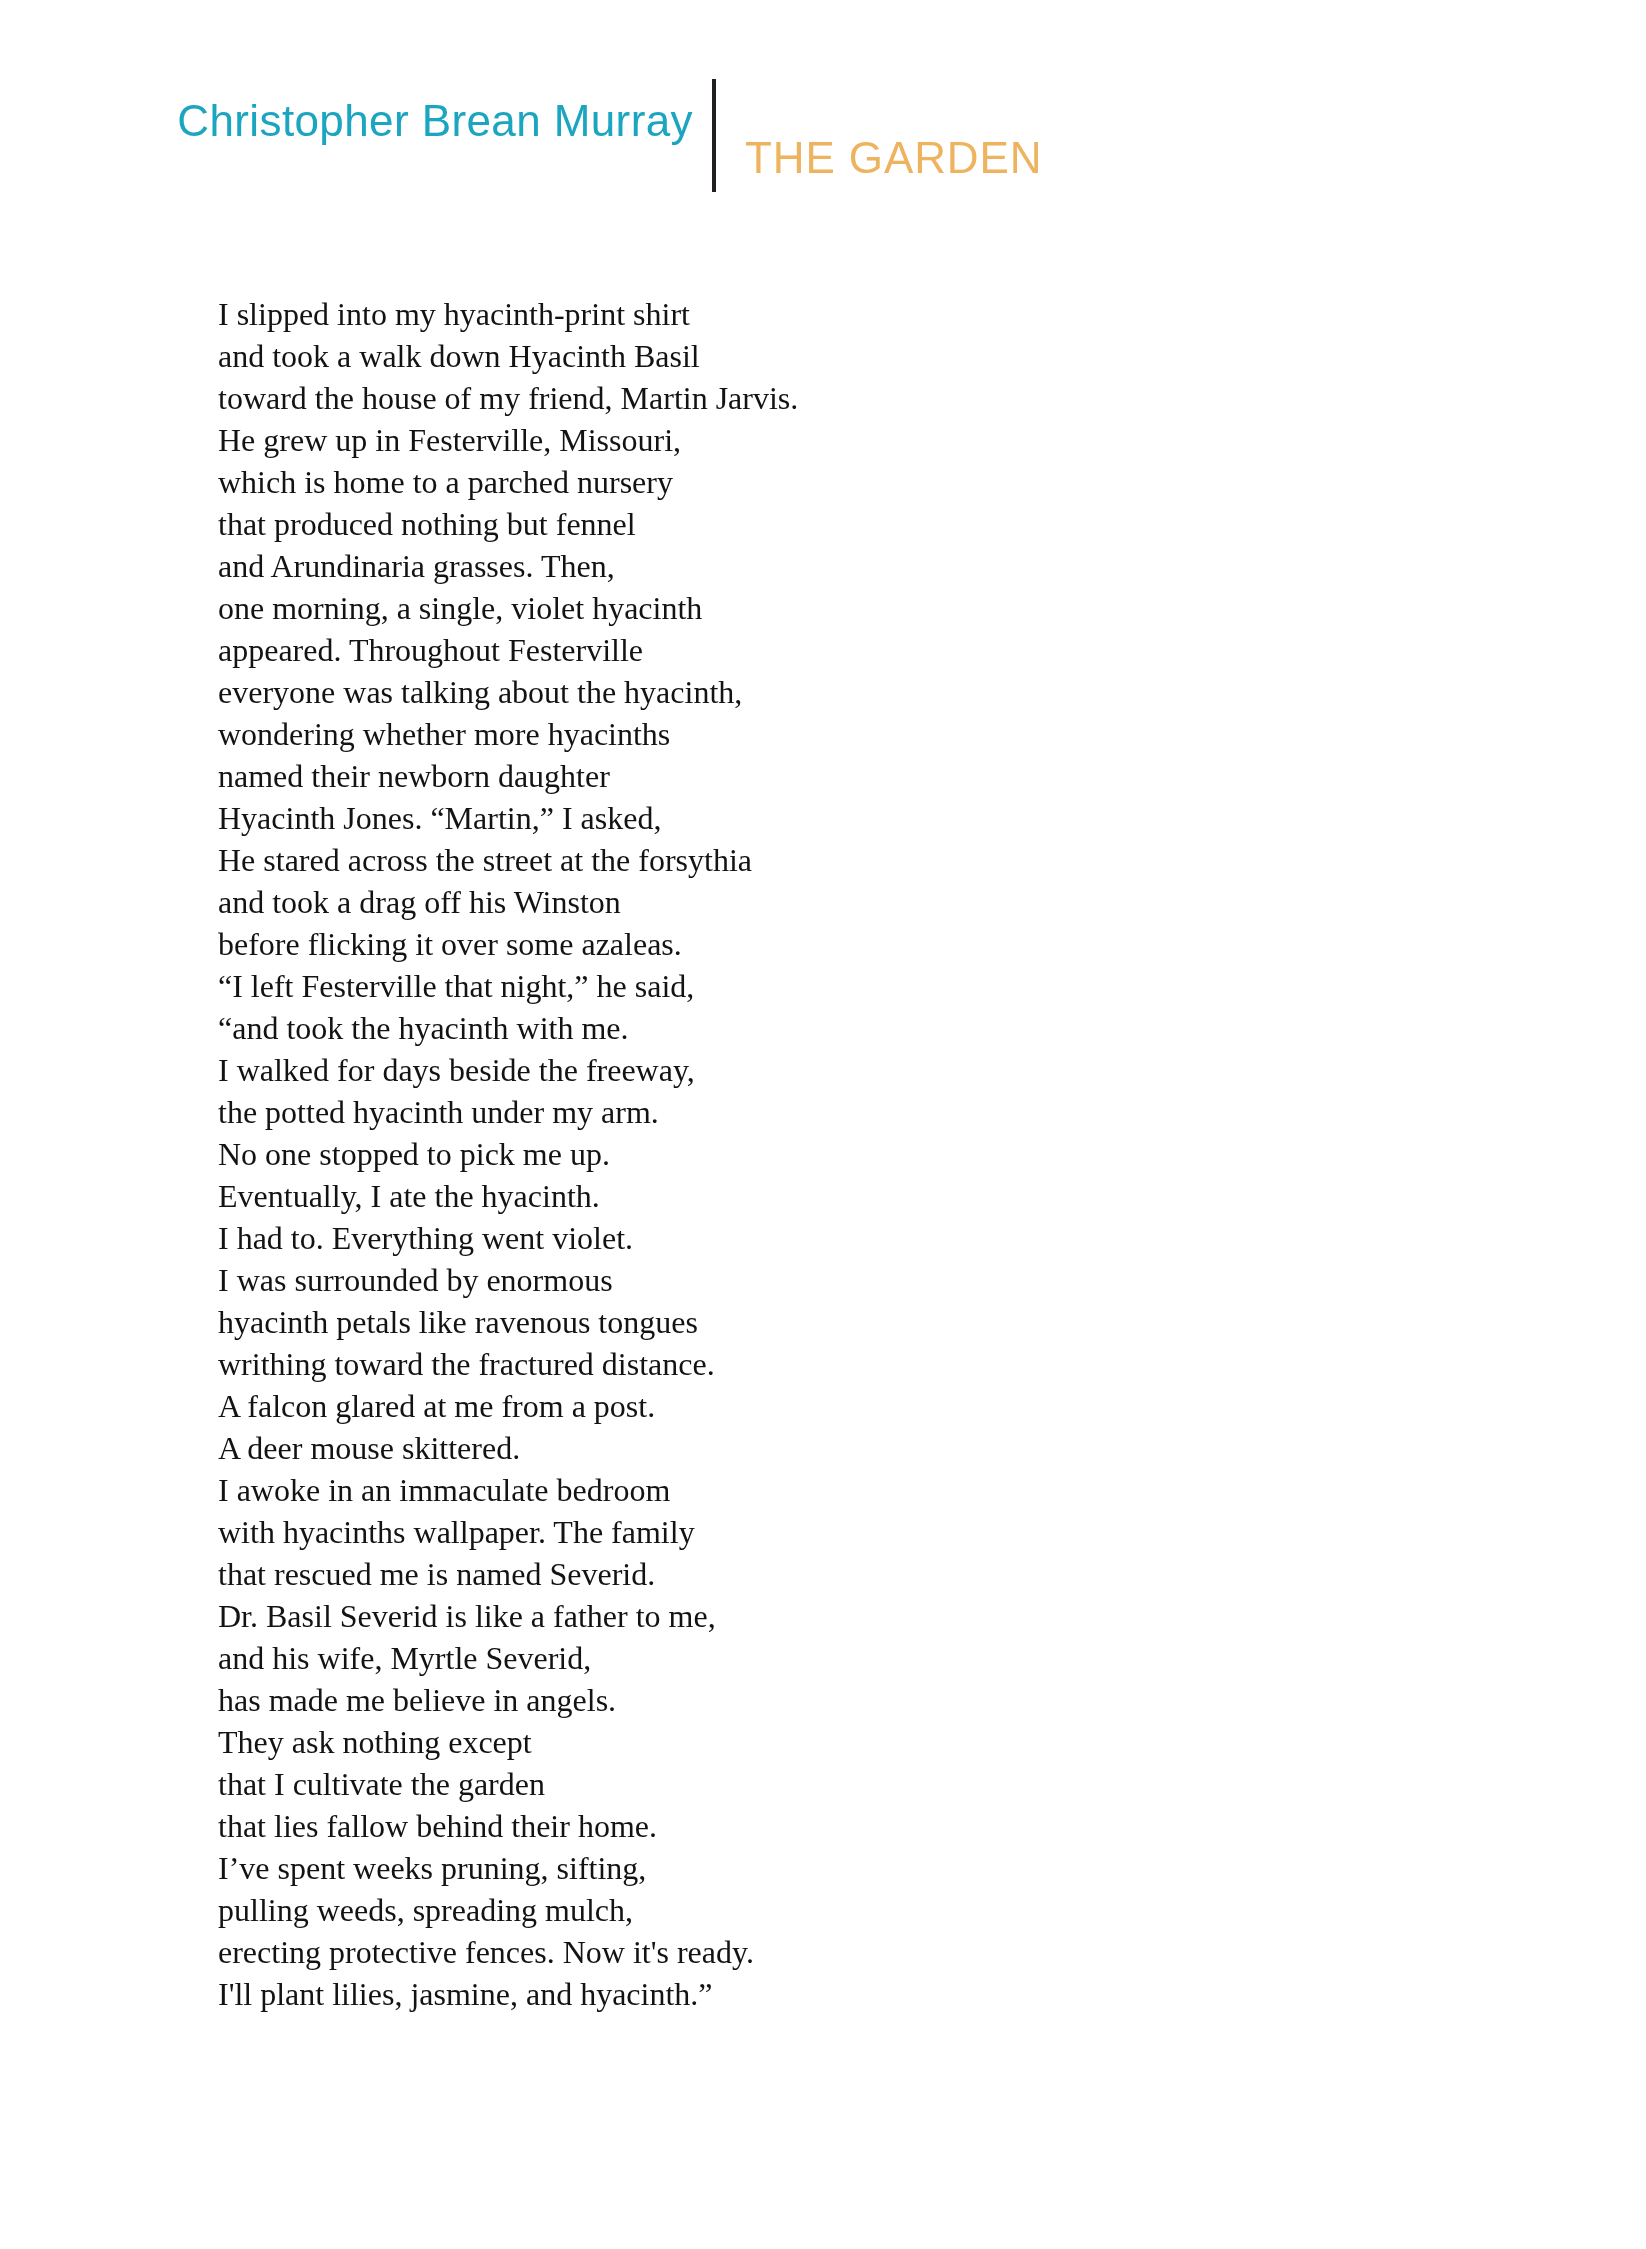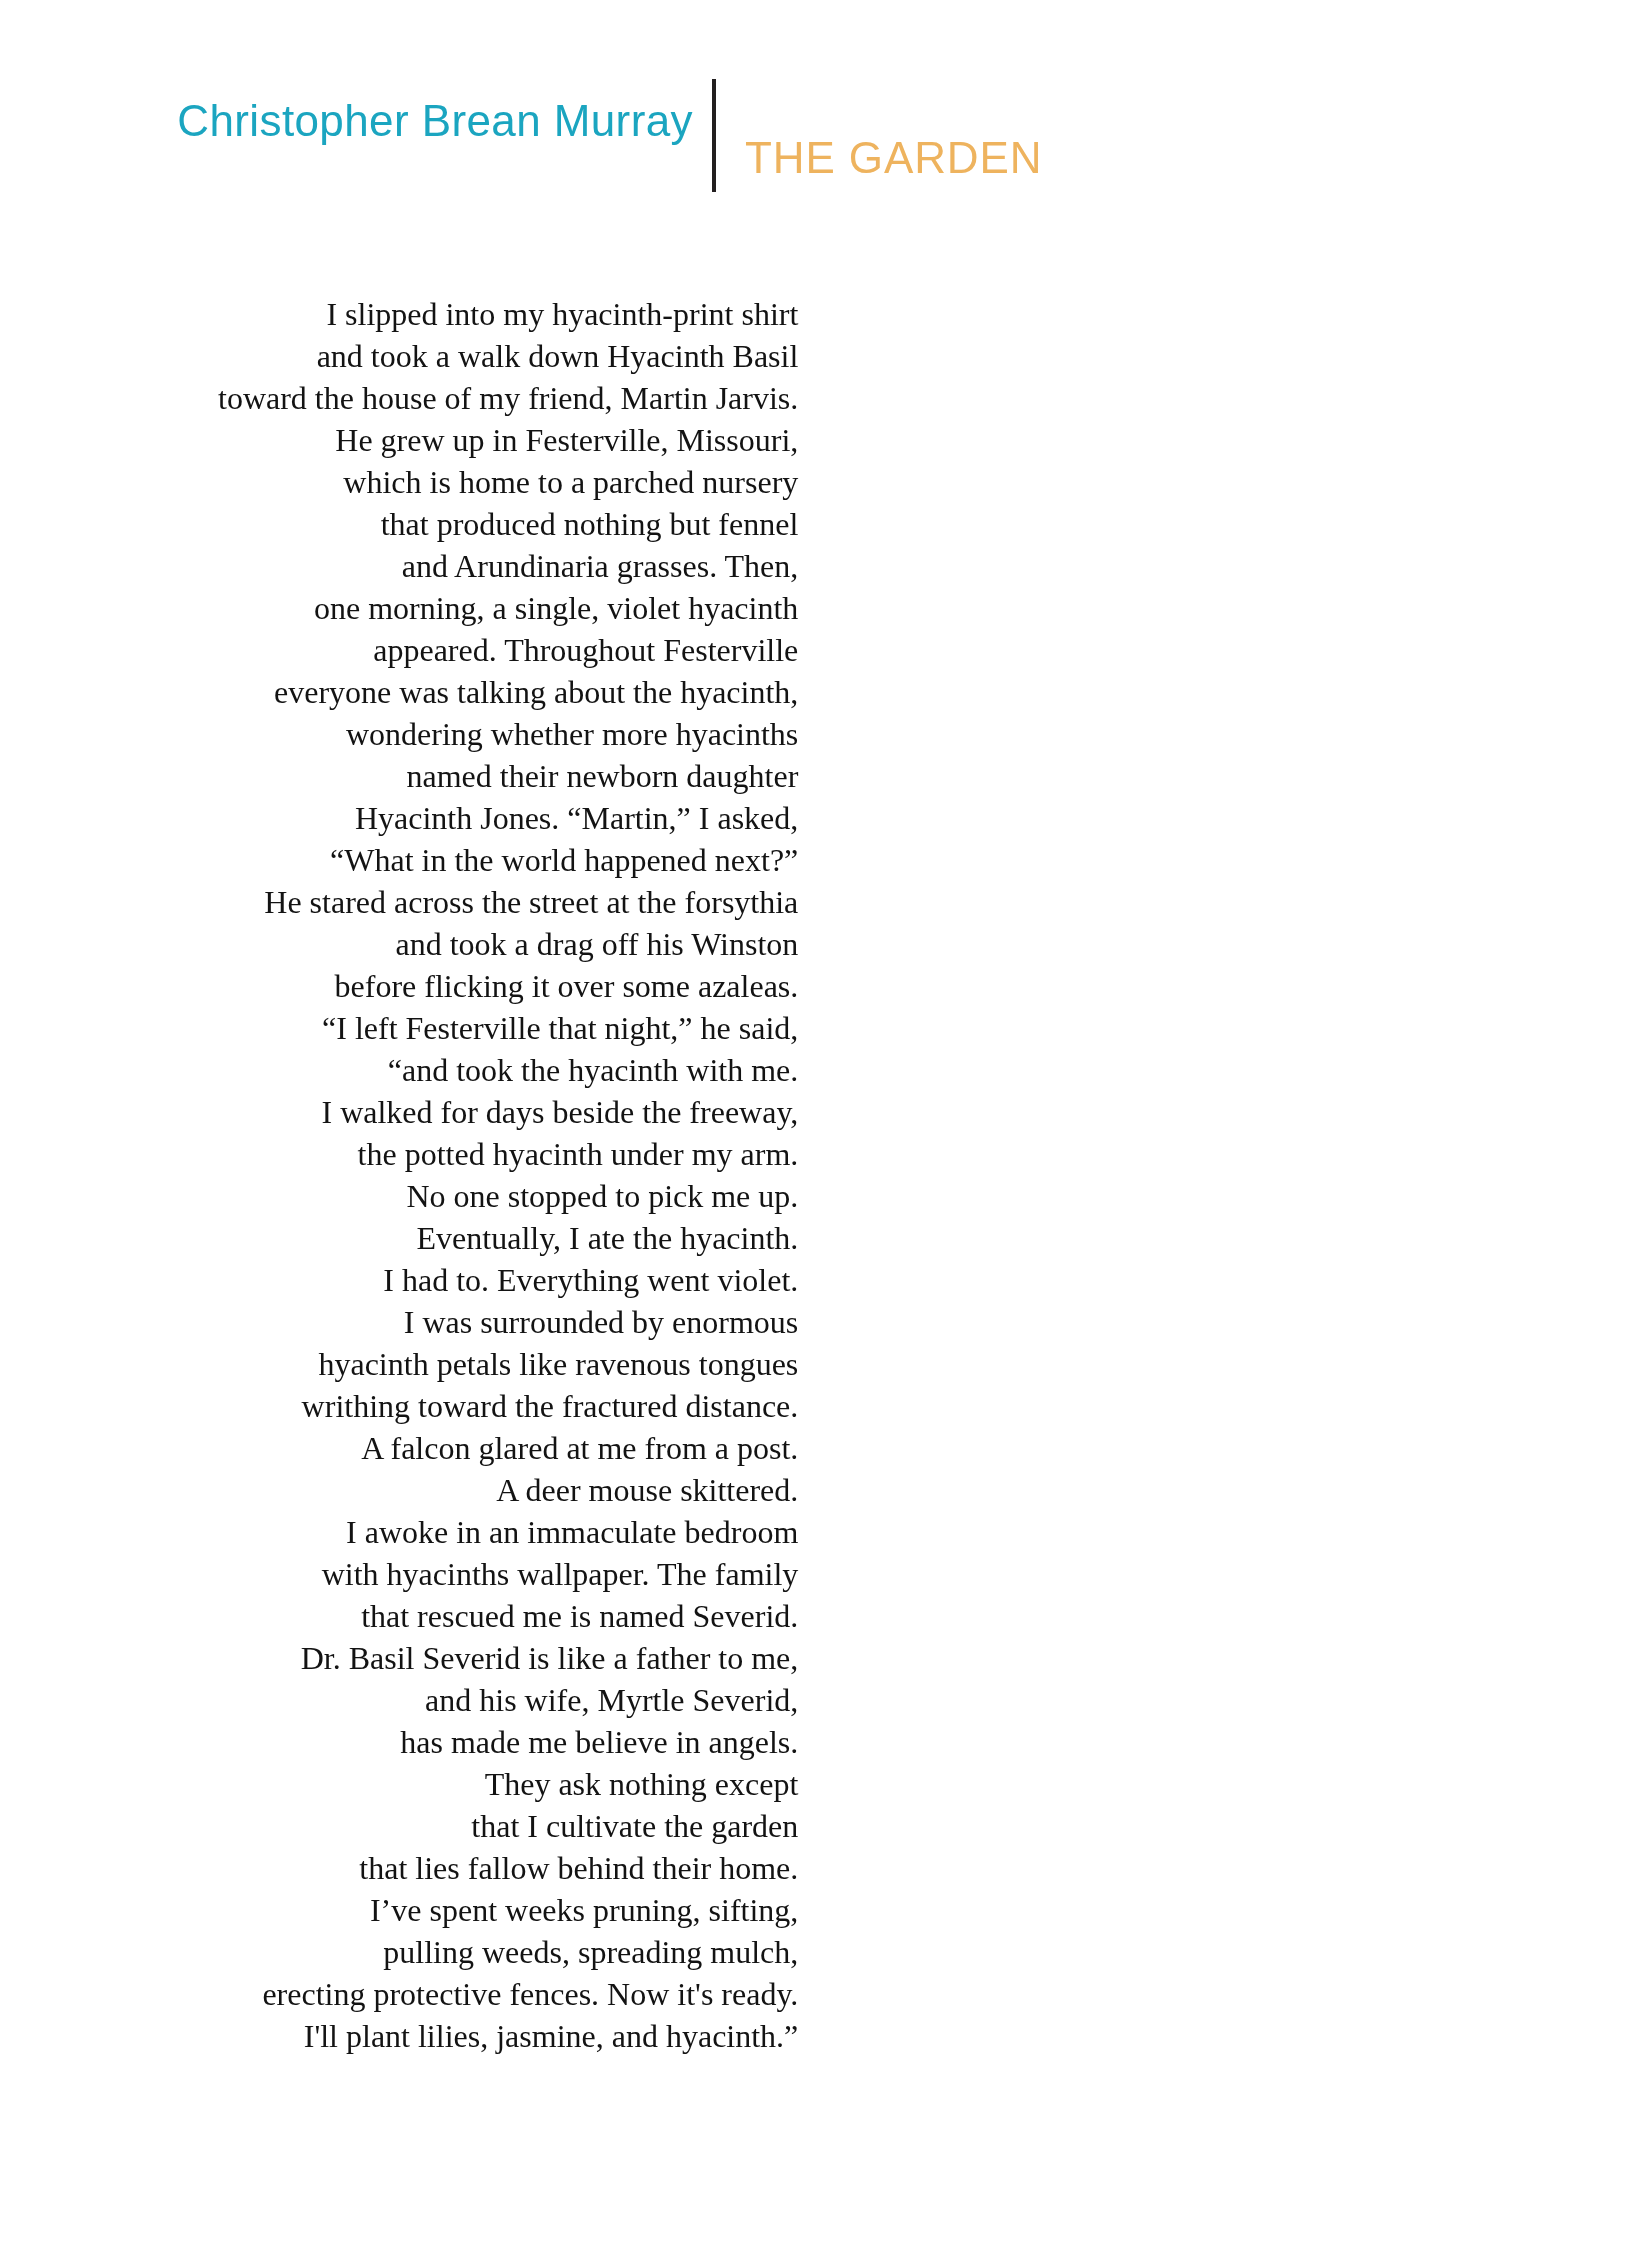--- a/index.html
+++ b/index.html
@@ -48,21 +48,20 @@
     white-space: nowrap;
   }
   .poem {
     position: absolute;
     left: 218px;
     top: 277px;
     font-family: "Liberation Serif", serif;
     font-size: 32px;
     line-height: 42px;
     color: var(--ink, #131313);
-    text-align: right;
   }
   .poem-line {
     margin: 0;
     padding: 0;
     white-space: pre;
   }
 </style>
 </head>
 <body>
 
@@ -80,21 +79,20 @@
       <p class="poem-line">He grew up in Festerville, Missouri,</p>
       <p class="poem-line">which is home to a parched nursery</p>
       <p class="poem-line">that produced nothing but fennel</p>
       <p class="poem-line">and Arundinaria grasses. Then,</p>
       <p class="poem-line">one morning, a single, violet hyacinth</p>
       <p class="poem-line">appeared. Throughout Festerville</p>
       <p class="poem-line">everyone was talking about the hyacinth,</p>
       <p class="poem-line">wondering whether more hyacinths</p>
       <p class="poem-line">named their newborn daughter</p>
       <p class="poem-line">Hyacinth Jones. “Martin,” I asked,</p>
-      <p class="poem-line">“What in the world happened next?”</p>
       <p class="poem-line">He stared across the street at the forsythia</p>
       <p class="poem-line">and took a drag off his Winston</p>
       <p class="poem-line">before flicking it over some azaleas.</p>
       <p class="poem-line">“I left Festerville that night,” he said,</p>
       <p class="poem-line">“and took the hyacinth with me.</p>
       <p class="poem-line">I walked for days beside the freeway,</p>
       <p class="poem-line">the potted hyacinth under my arm.</p>
       <p class="poem-line">No one stopped to pick me up.</p>
       <p class="poem-line">Eventually, I ate the hyacinth.</p>
       <p class="poem-line">I had to. Everything went violet.</p>

